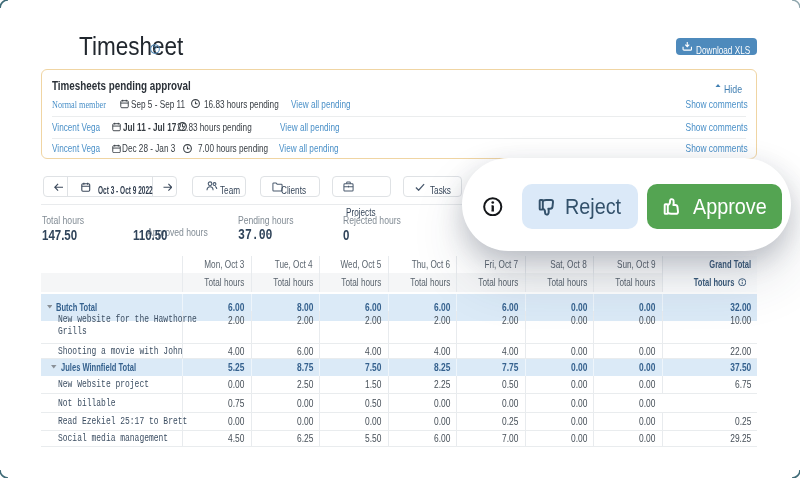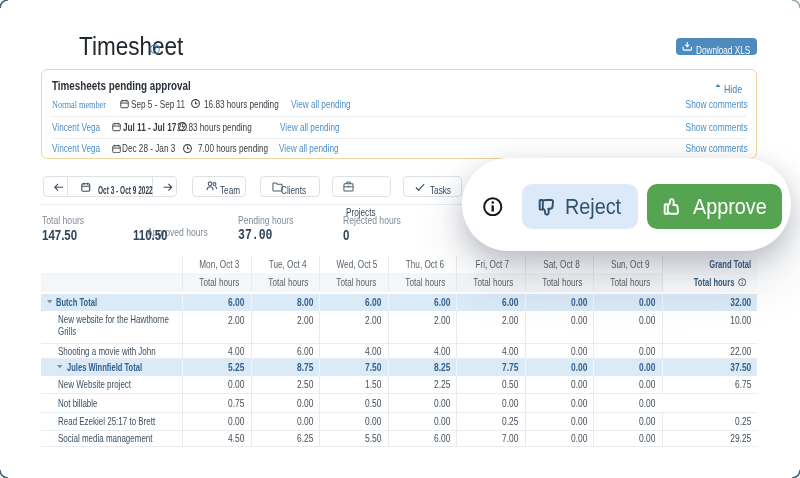--- a/index.html
+++ b/index.html
@@ -152,24 +152,24 @@
   <div class="abs" style="left:342.5px;top:225.5px;"><span class="t ol s82" style="font-size:14px;line-height:16px;font-weight:bold;color:#30445a;">0</span></div>
 
   <style>
     .trow { position:absolute; left:41px; width:716px; display:grid; grid-template-columns:141px repeat(7,68.5px) 95.5px; }
     .trow > div { border-left:1px solid #e8ebee; }
     .trow > div:first-child { border-left:none; }
     .trow.blue > div { border-left-color:#eef5fb; }
     .vcell { display:flex; align-items:center; justify-content:flex-end; padding-right:6px; font-size:10.5px; }
     .vcell > span { line-height:12px; }
     .ncell { display:flex; align-items:center; font-size:10.5px; }
-    .hv { color:#5a646e;justify-content:center; }
+    .hv { color:#5a646e; }
     .gt-b { color:#3a5a7a; font-weight:bold; }
     .tot { color:#35618e; font-weight:bold; }
-    .nrm-n { color:#3d4f63; }
+    .nrm-n { color:#3d4f63;font-family:Liberation Mono, monospace; }
     .nrm-v { color:#454e57; }
     .bline { border-bottom:1px solid #e9ecee; }
   </style>
 
   <div class="trow" style="top:256px;height:16.5px;">
     <div></div>
     <div class="vcell hv">
         <span class="t or s78">Mon, Oct 3</span>
       </div>
     <div class="vcell hv">
@@ -220,21 +220,21 @@
     <div class="vcell gt-b" style="background:#fbfcfd;align-items:center;">
         <svg style="order:2;margin-left:3px;margin-right:5px;" width="8.5" height="8.5" viewBox="0 0 10 10" fill="none" stroke="#3a5a7a" stroke-width="1.1">
           <circle cx="5" cy="5" r="4.2"></circle>
           <path d="M5 4.4 V7.3"></path>
           <circle cx="5" cy="2.8" r="0.6" fill="#3a5a7a" stroke="none"></circle>
         </svg>
         <span class="t or s72" style="order:1;">Total hours</span>
       </div>
   </div>
 
-  <div class="trow blue" style="top:293.5px;height:17px;background:#dbeaf7;">
+  <div class="trow blue" style="top:293.5px;height:27px;background:#dbeaf7;">
     <div class="ncell tot" style="padding-left:5.5px;">
         <svg width="5.5" height="3.4" viewBox="0 0 5.5 3.4" style="margin-right:4px;">
           <path d="M0 0 L5.5 0 L2.75 3.4 Z" fill="#8a9097"></path>
         </svg>
         <span class="t ol s72">Butch Total</span>
       </div>
     <div class="vcell tot">
         <span class="t or s80">6.00</span>
       </div>
       <div class="vcell tot">
@@ -311,21 +311,21 @@
         <span class="t or s80">0.00</span>
       </div>
       <div class="vcell nrm-v">
         <span class="t or s80">0.00</span>
       </div>
       <div class="vcell nrm-v">
         <span class="t or s80">22.00</span>
       </div>
   </div>
   <div class="trow blue" style="top:358.5px;height:17.1px;background:#dbeaf7;">
-    <div class="ncell tot" style="padding-left:16px;align-items:center;">
+    <div class="ncell tot" style="padding-left:10px;align-items:center;">
         <svg width="5.5" height="3.4" viewBox="0 0 5.5 3.4" style="margin-right:4px;">
           <path d="M0 0 L5.5 0 L2.75 3.4 Z" fill="#8a9097"></path>
         </svg>
         <span class="t ol s72">Jules Winnfield Total</span>
       </div>
     <div class="vcell tot">
         <span class="t or s80">5.25</span>
       </div>
       <div class="vcell tot">
         <span class="t or s80">8.75</span>

